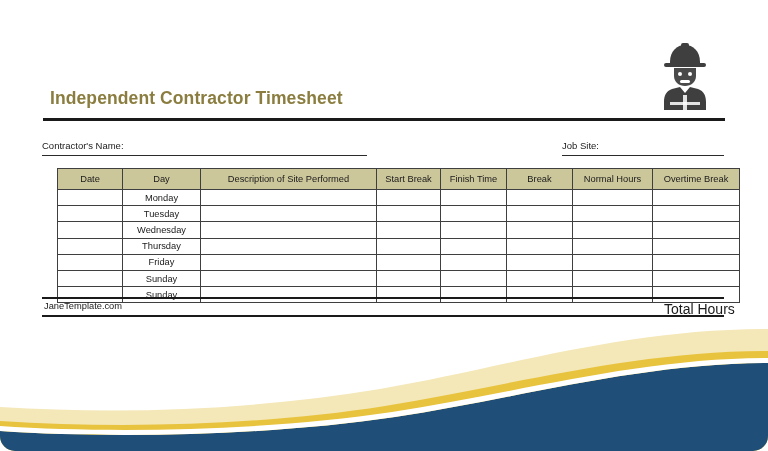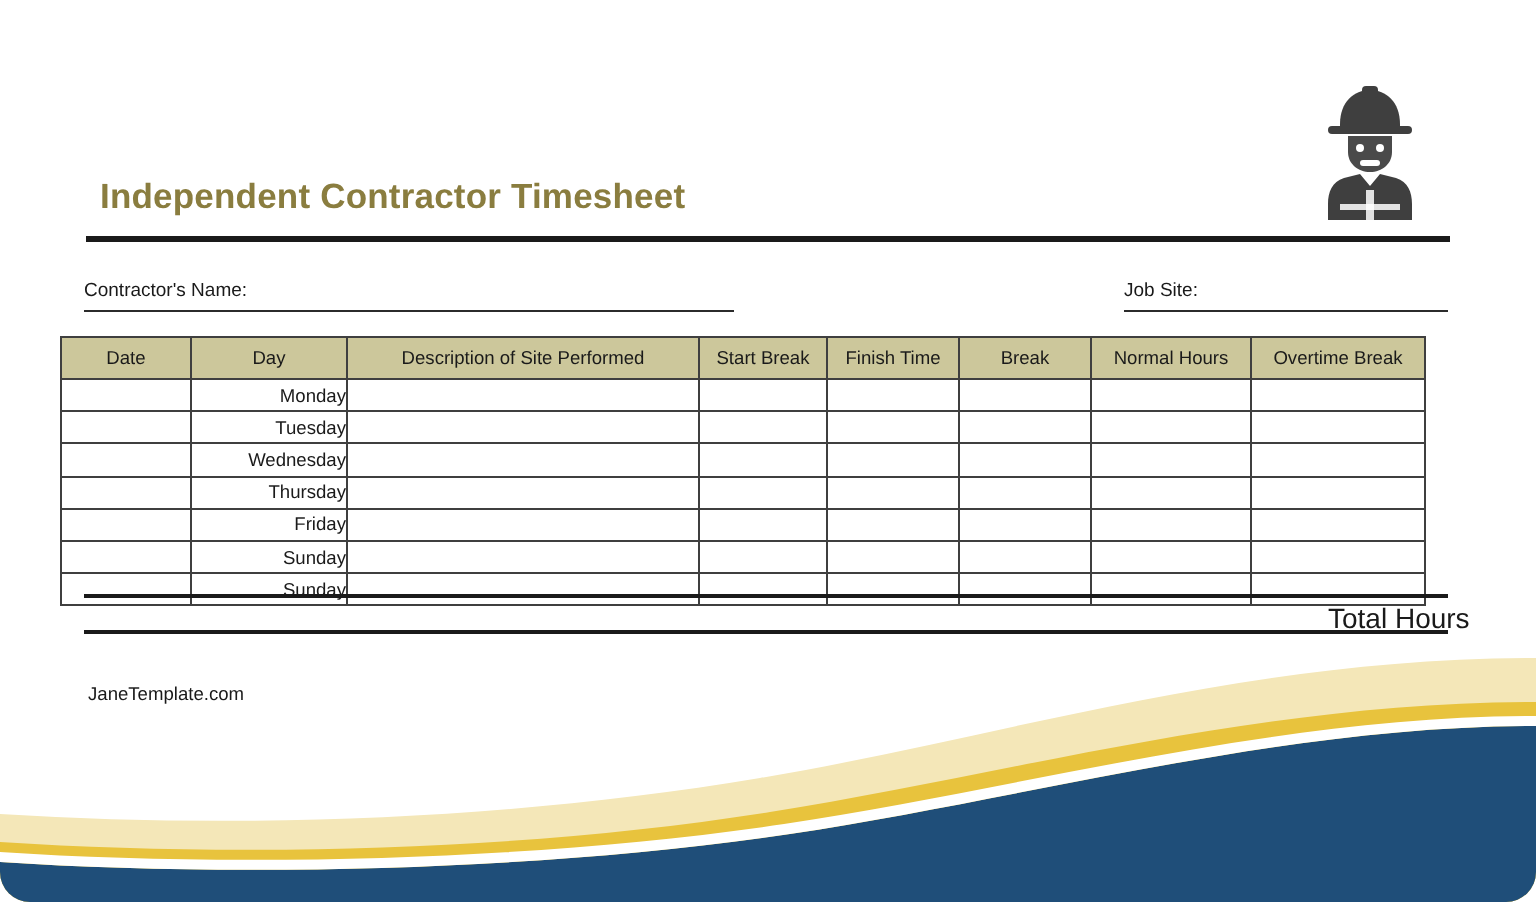--- a/index.html
+++ b/index.html
@@ -62,21 +62,21 @@
     height: 0;
   }
   #contractor-label { left: 42px; top: 140px; }
   #contractor-line  { left: 42px; top: 155px; width: 325px; }
   #jobsite-label    { left: 562px; top: 140px; }
   #jobsite-line     { left: 562px; top: 155px; width: 162px; }
 
   
   .table-wrap {
     position: absolute;
-    left: 30px;
+    left: 57px;
     top: 168px;
     width: 682px;
   }
   table.timesheet {
     border-collapse: collapse;
     width: 682px;
     table-layout: fixed;
   }
   table.timesheet th,
   table.timesheet td {
@@ -92,21 +92,21 @@
     height: 20px;
     text-align: center;
     vertical-align: middle;
     font-weight: normal;
   }
   table.timesheet tbody td {
     background: #ffffff;
     height: 15.2px;
   }
   td.day-cell {
-    text-align: right;
+    text-align: center;
     padding-left: 4px;
   }
   td.fill-cell { }
 
   
   col.c-date  { width: 65px; }
   col.c-day   { width: 78px; }
   col.c-desc  { width: 176px; }
   col.c-start { width: 64px; }
   col.c-finish{ width: 66px; }
@@ -122,21 +122,20 @@
     width: 682px;
     height: 2px;
     background: #1a1a1a;
   }
   .site-credit {
     position: absolute;
     left: 44px;
     top: 301px;
     font-size: 9.3px;
     color: #1a1a1a;
-    margin-top: 41px;
   }
   .total-hours {
     position: absolute;
     left: 664px;
     top: 301px;
     font-size: 14px;
     color: #1a1a1a;
   }
   .footer-rule2 {
     position: absolute;

